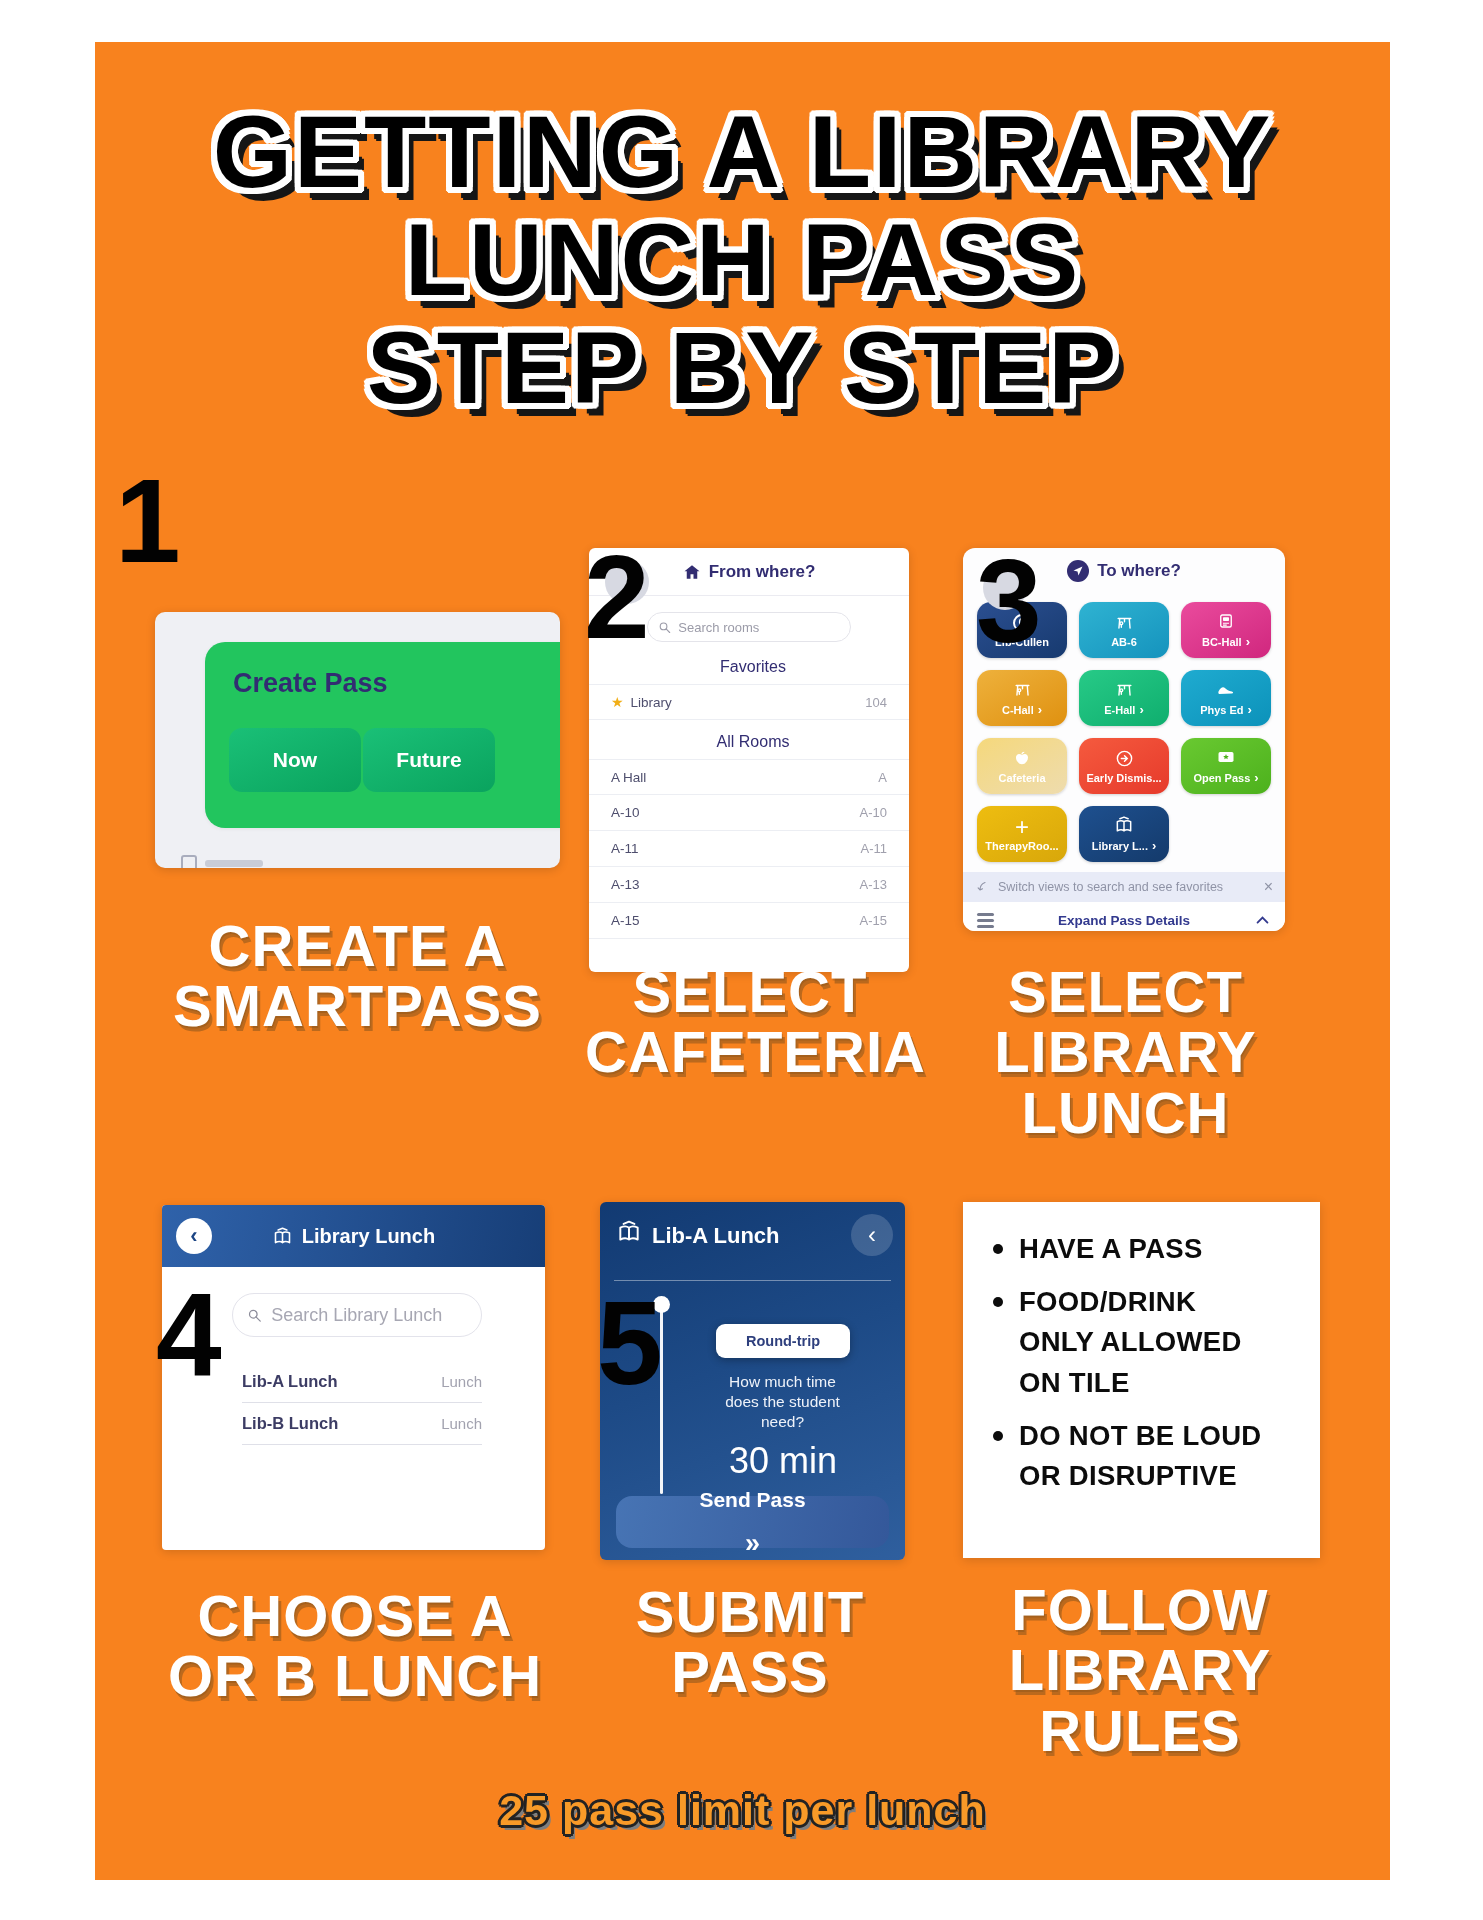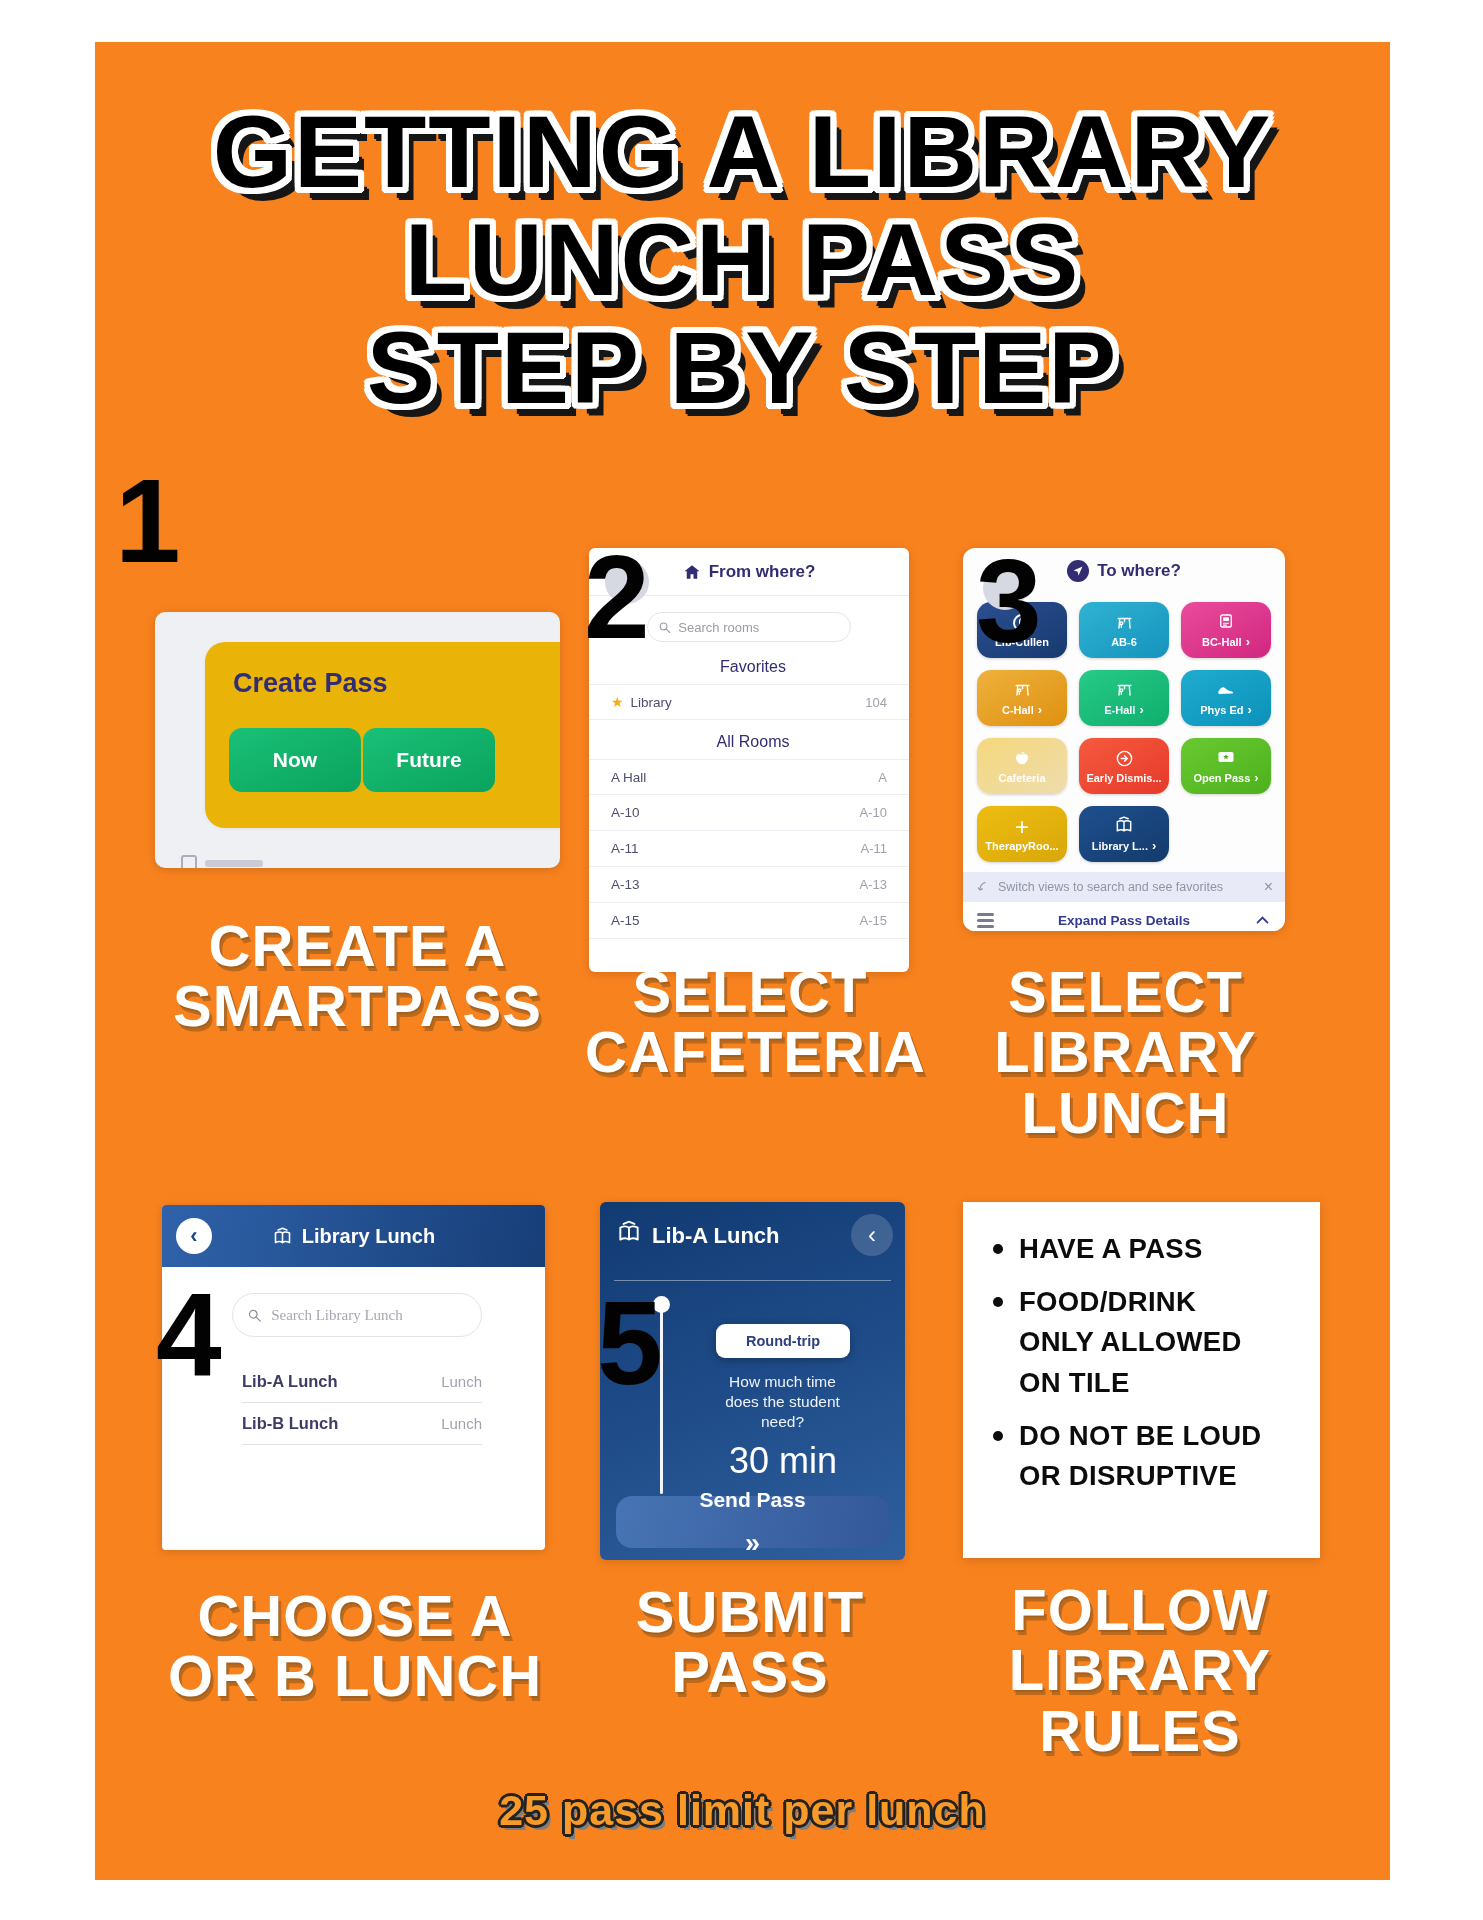--- a/index.html
+++ b/index.html
@@ -31,21 +31,21 @@
   .n5 { left:597px; top:1284px; }
   .gray-circle { width:44px; height:44px; border-radius:50%; background:#d7d9e2; z-index:5; }
   .gc2 { left:605px; top:560px; }
   .gc3 { left:983px; top:566px; }
 
   
   .panel { background:#fff; box-shadow:0 2px 10px rgba(0,0,0,.15); overflow:hidden; z-index:3; }
 
   
   .p1 { left:155px; top:612px; width:405px; height:256px; background:#eff0f4; border-radius:10px; }
-  .p1-card { position:absolute; left:50px; top:30px; right:-26px; height:186px; background:#eab308; border-radius:20px; box-shadow:0 1px 4px rgba(0,0,0,.06); }
+  .p1-card { position:absolute; left:50px; top:30px; right:-26px; height:186px; background:#22c55e; border-radius:20px; box-shadow:0 1px 4px rgba(0,0,0,.06); }
   .p1-heading { position:absolute; left:28px; top:26px; font-size:27px; font-weight:800; color:var(--navy,#322d72); }
   .pass-btn { position:absolute; top:86px; width:132px; height:64px; border:none; border-radius:13px;
     background:linear-gradient(155deg,#1ac077,#0aa35e); color:#fff; font-size:21px; font-weight:800;
     font-family:inherit; display:flex; align-items:center; justify-content:center; cursor:pointer; }
   .btn-now { left:24px; } .btn-future { left:158px; }
   .p1-frag { position:absolute; left:26px; bottom:-3px; display:flex; align-items:center; gap:8px; }
   .frag-ico { width:16px; height:16px; border:2px solid #a9adbd; border-radius:3px; }
   .frag-bar { width:58px; height:7px; background:#c9ccd6; border-radius:3px; }
 
   
@@ -93,21 +93,21 @@
   
   .p4 { left:162px; top:1205px; width:383px; height:345px; border-radius:4px; }
   .p4-header { height:62px; background:linear-gradient(100deg,#2f62aa,#173e77);
     display:flex; align-items:center; justify-content:center; gap:9px; position:relative; }
   .p4-back { position:absolute; left:14px; top:13px; width:36px; height:36px; border-radius:50%;
     background:#fff; display:flex; align-items:center; justify-content:center;
     color:#1c4584; font-size:22px; font-weight:700; cursor:pointer; line-height:1; }
   .p4-title { font-size:20px; font-weight:800; color:#fff; }
   .p4-search { position:absolute; left:70px; top:88px; width:250px; height:44px; border:1.5px solid #e3e3eb;
     border-radius:22px; display:flex; align-items:center; padding:0 14px; gap:9px; background:#fff; }
-  .p4-search input { border:none; outline:none; width:100%; font-size:15px; font-family:Liberation Serif, serif; background:transparent; }
+  .p4-search input { border:none; outline:none; width:100%; font-size:18px; font-family:Liberation Sans, sans-serif; background:transparent; }
   .p4-search input::placeholder { color:#a7a7b3; }
   .p4-rows { position:absolute; left:80px; top:156px; width:240px; }
   .p4-row { height:42px; display:flex; align-items:center; justify-content:space-between;
     border-bottom:1px solid #dfe0e8; cursor:pointer; }
   .p4-name { font-size:16.5px; font-weight:700; color:#3c3c64; }
   .p4-val { font-size:15px; color:#a2a2af; }
 
   
   .p5 { left:600px; top:1202px; width:305px; height:358px; border-radius:6px;
     background:linear-gradient(160deg,#123a72 0%,#1d4a86 45%,#2f5f9e 100%); }

